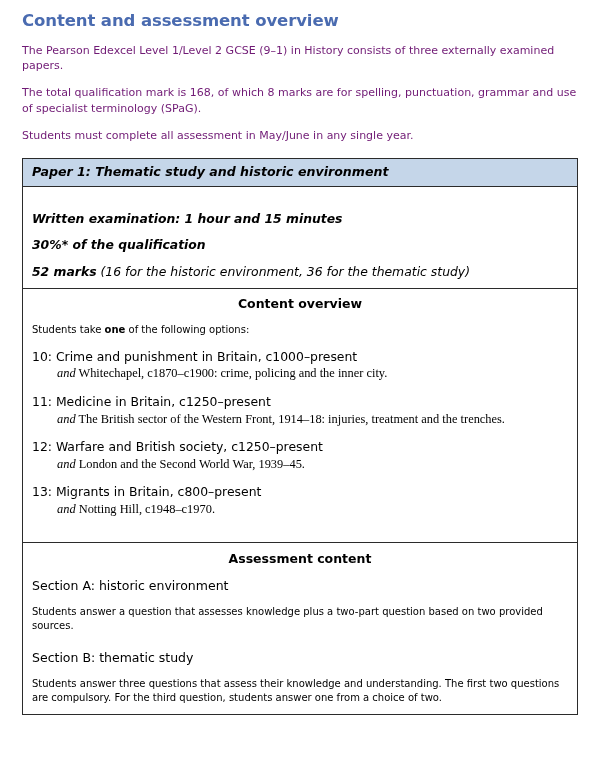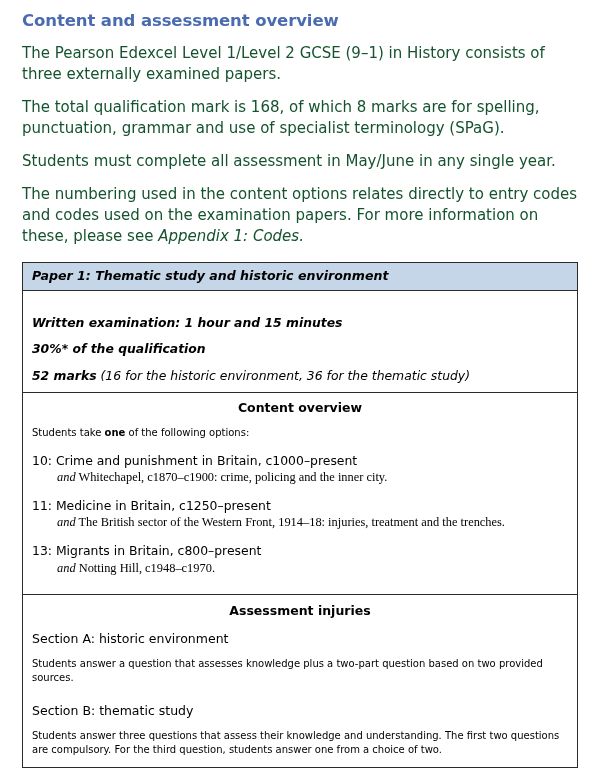--- a/index.html
+++ b/index.html
@@ -32,23 +32,23 @@
     letter-spacing: -0.1px;
     line-height: 1.25;
   }
 
   
   .intro {
     margin-top: 11px;
   }
   .intro p {
     margin: 0 0 11.5px 0;
-    font-size: 15px;
+    font-size: 11px;
     line-height: 1.42;
-    color: #14532d;
+    color: #701a75;
   }
   .intro p:last-child { margin-bottom: 0; }
   .it { font-style: italic; }
   .bd { font-weight: bold; }
 
   
   .spec-table {
     margin-top: 14px;
     border: 1.4px solid #2b2b2b;
     border-collapse: collapse;
@@ -108,21 +108,21 @@
   .body-line:last-child { margin-bottom: 0; }
 
   .opt-list { margin: 0; }
   .opt {
     font-size: 12.4px;
     line-height: 1.42;
     margin-bottom: 10px;
     padding-left: 25px;
     text-indent: -25px;
   }
-  .opt:last-child { margin-bottom: 10px; }
+  .opt:last-child { margin-bottom: 16px; }
   .opt .num { font-weight: normal; text-align: center; }
   .opt .cont {
     display: block;
     text-indent: 0;
     padding-left: 0;
     font-family: Liberation Serif, serif;
   }
 
   .row-assess { padding-top: 7px; padding-bottom: 9px; }
   .sub-title {
@@ -137,21 +137,20 @@
 <body>
 
 <div class="page">
 
   <h1 class="page-title">Content and assessment overview</h1>
 
   <div class="intro">
     <p>The Pearson Edexcel Level 1/Level 2 GCSE (9–1) in History consists of three externally examined papers.</p>
     <p>The total qualification mark is 168, of which 8 marks are for spelling, punctuation, grammar and use of specialist terminology (SPaG).</p>
     <p>Students must complete all assessment in May/June in any single year.</p>
-    <p><span>The numbering used in the content options relates directly to entry codes and codes used on the examination papers. For more information on these, please see </span><span class="it">Appendix 1: Codes.</span></p>
   </div>
 
   <div class="spec-table">
 
     <div class="row row-head">
       <span class="paper-name">Paper 1: Thematic study and historic environment</span>
     </div>
 
     <div class="row row-meta">
       <div class="meta-line">Written examination: 1 hour and 15 minutes</div>
@@ -161,27 +160,28 @@
 
     <div class="row row-content">
       <div class="sec-title">Content overview</div>
       <div class="body-line"><span>Students take </span><span class="bd">one</span><span> of the following options:</span></div>
 
       <div class="opt-list">
         <div class="opt"><span class="num">10</span><span>:</span><span> Crime and punishment in Britain, c1000–present</span><span class="cont"><span class="it">and</span><span> Whitechapel, c1870–c1900: crime, policing and the inner city.</span></span></div>
 
         <div class="opt"><span class="num">11</span><span>:</span><span> Medicine in Britain, c1250–present</span><span class="cont"><span class="it">and</span><span> The British sector of the Western Front, 1914–18: injuries, treatment and the trenches.</span></span></div>
 
+        <div class="opt"><span class="num">12</span><span>:</span><span> Warfare and British society, c1250–present</span><span class="cont"><span class="it">and</span><span> London and the Second World War, 1939–45.</span></span></div>
 
         <div class="opt"><span class="num">13</span><span>:</span><span> Migrants in Britain, c800–present</span><span class="cont"><span class="it">and</span><span> Notting Hill, c1948–c1970.</span></span></div>
       </div>
     </div>
 
     <div class="row row-assess">
-      <div class="sec-title">Assessment injuries</div>
+      <div class="sec-title">Assessment content</div>
       <div class="sub-title">Section A: historic environment</div>
       <div class="body-line">Students answer a question that assesses knowledge plus a two-part question based on two provided sources.</div>
       <div class="sub-title spaced">Section B: thematic study</div>
       <div class="body-line">Students answer three questions that assess their knowledge and understanding. The first two questions are compulsory. For the third question, students answer one from a choice of two.</div>
     </div>
 
   </div>
 
 </div>
 

